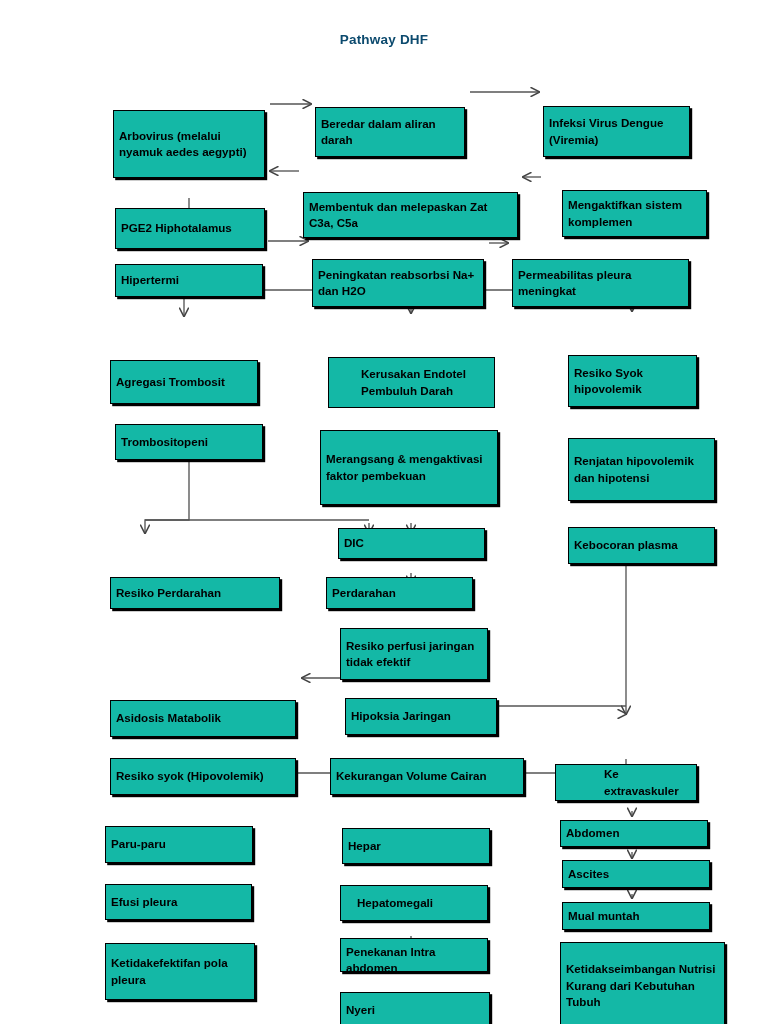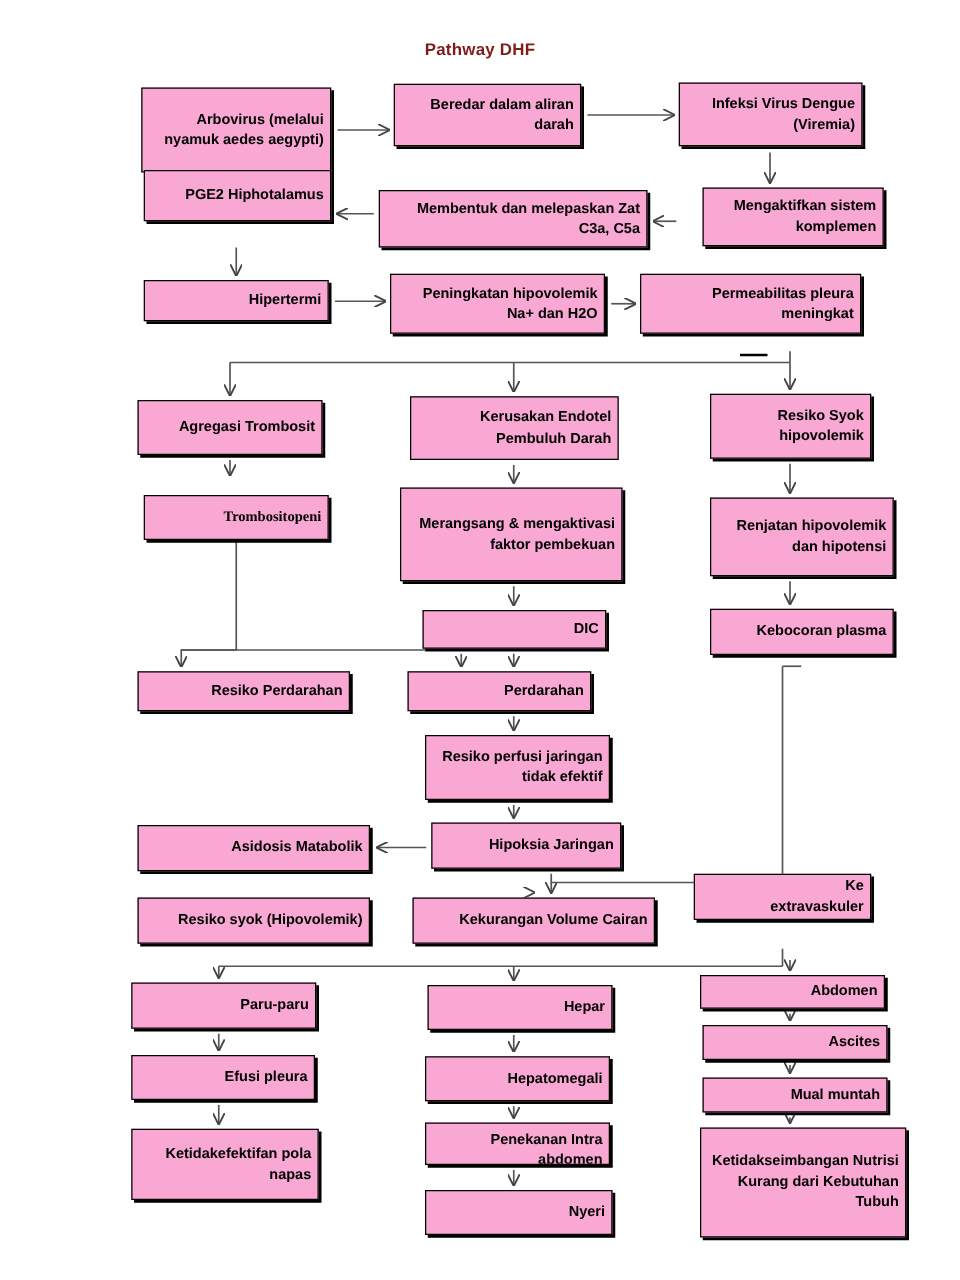--- a/index.html
+++ b/index.html
@@ -16,46 +16,47 @@
     overflow: hidden;
   }
   #title {
     position: absolute;
     left: 0;
     top: 32px;
     width: 768px;
     text-align: center;
     font-size: 13.5px;
     font-weight: 600;
-    color: #7f1d1d;
+    color: #0c4a6e;
     letter-spacing: 0.2px;
   }
   #connectors {
     position: absolute;
     left: 0;
     top: 0;
     width: 768px;
     height: 1024px;
     pointer-events: none;
   }
   .node {
     position: absolute;
     box-sizing: border-box;
-    background: #f9a8d4;
+    background: #14b8a6;
     border: 1.6px solid #000000;
     display: flex;
     align-items: center;
     justify-content: center;
-    text-align: right;
+    text-align: left;
     color: #000000;
     font-size: 11.6px;
     font-weight: 600;
     line-height: 1.42;
     padding: 2px 5px;
     box-shadow: 2.2px 2.2px 0 0 #000000;
+    margin-top: 40px;
   }
   .node.thin {
     box-shadow: none;
     border-width: 1.6px;
   }
   .node.clip {
     align-items: flex-start;
     padding-top: 5px;
     overflow: hidden;
   }
@@ -172,42 +173,42 @@
       </div>
       <div class="node" style="left: 543px; top: 66px; width: 147px; height: 51px;">
         <span>Infeksi Virus Dengue (Viremia)</span>
       </div>
       <div class="node" style="left: 562px; top: 150px; width: 145px; height: 47px;">
         <span>Mengaktifkan sistem komplemen</span>
       </div>
       <div class="node" style="left: 303px; top: 152px; width: 215px; height: 46px;">
         <span>Membentuk dan melepaskan Zat C3a, C5a</span>
       </div>
-      <div class="node" style="left: 115px; top: 136px; width: 150px; height: 41px;">
+      <div class="node" style="left: 115px; top: 168px; width: 150px; height: 41px;">
         <span>PGE2 Hiphotalamus</span>
       </div>
       <div class="node" style="left: 115px; top: 224px; width: 148px; height: 33px;">
         <span>Hipertermi</span>
       </div>
       <div class="node" style="left: 312px; top: 219px; width: 172px; height: 48px;">
-        <span>Peningkatan hipovolemik Na+ dan H2O</span>
+        <span>Peningkatan reabsorbsi Na+ dan H2O</span>
       </div>
       <div class="node" style="left: 512px; top: 219px; width: 177px; height: 48px;">
         <span>Permeabilitas pleura meningkat</span>
       </div>
       <div class="node" style="left: 110px; top: 320px; width: 148px; height: 44px;">
         <span>Agregasi Trombosit</span>
       </div>
       <div class="node thin" style="left: 328px; top: 317px; width: 167px; height: 51px; padding-left: 32px;">
         <span>Kerusakan Endotel Pembuluh Darah</span>
       </div>
       <div class="node" style="left: 568px; top: 315px; width: 129px; height: 52px;">
         <span>Resiko Syok hipovolemik</span>
       </div>
-      <div class="node" style="left: 115px; top: 396px; width: 148px; height: 36px; font-family: Liberation Serif, serif;">
+      <div class="node" style="left: 115px; top: 384px; width: 148px; height: 36px;">
         <span>Trombositopeni</span>
       </div>
       <div class="node" style="left: 320px; top: 390px; width: 178px; height: 75px;">
         <span>Merangsang &amp; mengaktivasi faktor pembekuan</span>
       </div>
       <div class="node" style="left: 568px; top: 398px; width: 147px; height: 63px;">
         <span>Renjatan hipovolemik dan hipotensi</span>
       </div>
       <div class="node" style="left: 338px; top: 488px; width: 147px; height: 31px;">
         <span>DIC</span>
@@ -229,21 +230,21 @@
       </div>
       <div class="node" style="left: 345px; top: 658px; width: 152px; height: 37px;">
         <span>Hipoksia Jaringan</span>
       </div>
       <div class="node" style="left: 110px; top: 718px; width: 186px; height: 37px;">
         <span>Resiko syok (Hipovolemik)</span>
       </div>
       <div class="node" style="left: 330px; top: 718px; width: 194px; height: 37px;">
         <span>Kekurangan Volume Cairan</span>
       </div>
-      <div class="node" style="left: 555px; top: 699px; width: 142px; height: 37px; padding-left: 48px;">
+      <div class="node" style="left: 555px; top: 724px; width: 142px; height: 37px; padding-left: 48px;">
         <span>Ke extravaskuler</span>
       </div>
       <div class="node" style="left: 105px; top: 786px; width: 148px; height: 37px;">
         <span>Paru-paru</span>
       </div>
       <div class="node" style="left: 342px; top: 788px; width: 148px; height: 36px;">
         <span>Hepar</span>
       </div>
       <div class="node" style="left: 560px; top: 780px; width: 148px; height: 27px;">
         <span>Abdomen</span>
@@ -254,21 +255,21 @@
       <div class="node" style="left: 340px; top: 845px; width: 148px; height: 36px; padding-left: 16px;">
         <span>Hepatomegali</span>
       </div>
       <div class="node" style="left: 562px; top: 820px; width: 148px; height: 28px;">
         <span>Ascites</span>
       </div>
       <div class="node" style="left: 562px; top: 862px; width: 148px; height: 28px;">
         <span>Mual muntah</span>
       </div>
       <div class="node" style="left: 105px; top: 903px; width: 150px; height: 57px;">
-        <span>Ketidakefektifan pola napas</span>
+        <span>Ketidakefektifan pola pleura</span>
       </div>
       <div class="node clip" style="left: 340px; top: 898px; width: 148px; height: 34px;">
         <span>Penekanan Intra abdomen</span>
       </div>
       <div class="node" style="left: 560px; top: 902px; width: 165px; height: 88px;">
         <span>Ketidakseimbangan Nutrisi Kurang dari Kebutuhan Tubuh</span>
       </div>
       <div class="node" style="left: 340px; top: 952px; width: 150px; height: 36px;">
         <span>Nyeri</span>
       </div>

